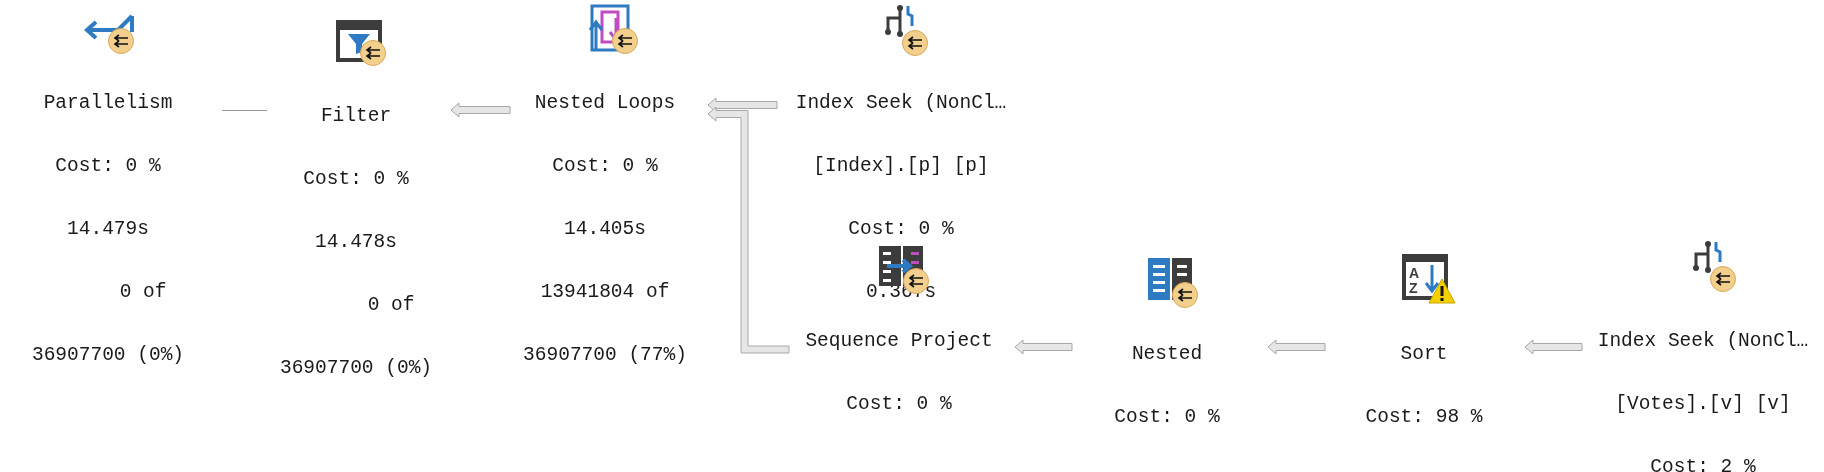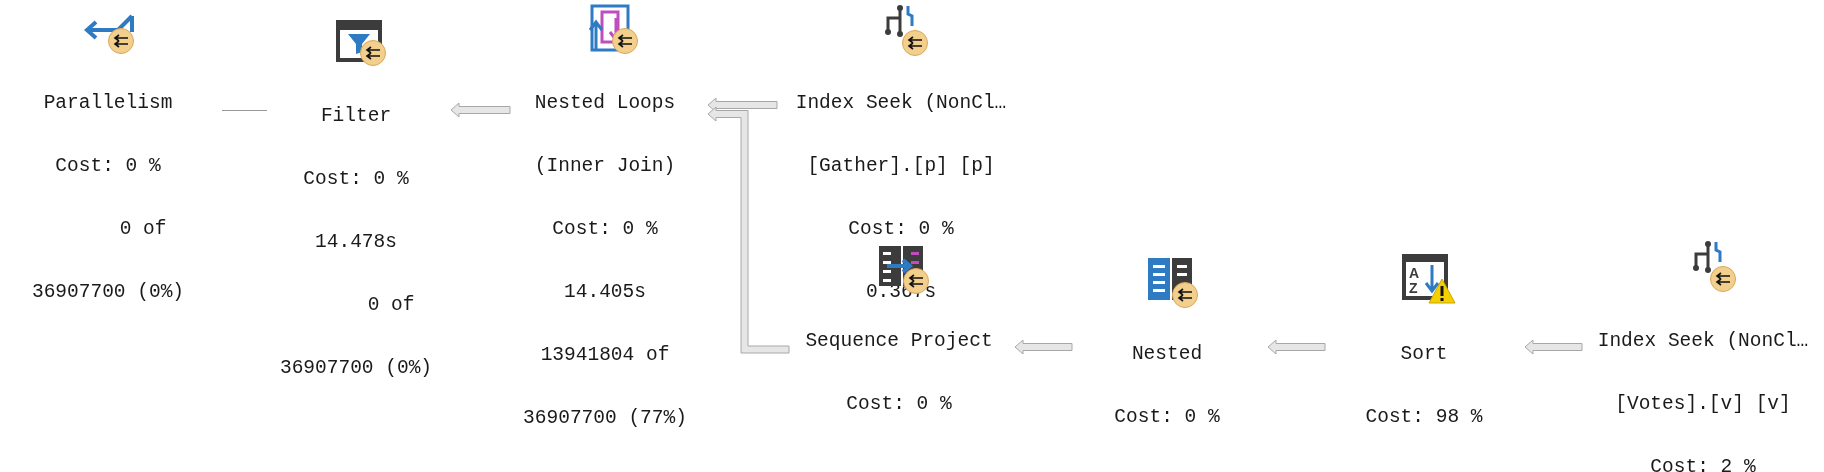--- a/index.html
+++ b/index.html
@@ -24,20 +24,21 @@
   </svg>
   <div class="badge" style="left:26px;top:22px;">
     <svg width="18" height="14">
         <path d="M3 4 H16 M3 10 H16 M7 1 L3 4 L7 7 M7 7 L3 10 L7 13" stroke="#111" stroke-width="1.6" fill="none"></path>
       </svg>
   </div>
 </div>
 <div class="node" style="left:108px;top:54px;text-align:center;">
   <div class="line">Parallelism</div>
   <div class="line">Cost: 0 %</div>
+  <div class="line">14.479s</div>
   <div class="line">      0 of</div>
   <div class="line">36907700 (0%)</div>
 </div>
 
 <div class="thin" style="left:222px;top:110px;width:45px;"></div>
 
 <div class="icon" style="left:334px;top:18px;">
   <svg width="64" height="56" viewBox="0 0 64 56">
     <rect x="2" y="2" width="46" height="42" fill="#3c3c3c"></rect>
     <rect x="6" y="12" width="38" height="28" fill="#ffffff"></rect>
@@ -69,21 +70,20 @@
     <path d="M30 14 V34 M24 28 L30 36 L36 28" stroke="#c04cc0" stroke-width="3" fill="none"></path>
   </svg>
   <div class="badge" style="left:26px;top:24px;">
     <svg width="18" height="14">
         <path d="M3 4 H16 M3 10 H16 M7 1 L3 4 L7 7 M7 7 L3 10 L7 13" stroke="#111" stroke-width="1.6" fill="none"></path>
       </svg>
   </div>
 </div>
 <div class="node" style="left:605px;top:54px;font-family:Liberation Mono, monospace;">
   <div class="line">Nested Loops</div>
-  <div class="line">(Inner Join)</div>
   <div class="line">Cost: 0 %</div>
   <div class="line">14.405s</div>
   <div class="line">13941804 of</div>
   <div class="line">36907700 (77%)</div>
 </div>
 
 <svg class="arrow" style="left:707px;top:97px;" width="72" height="16">
   <path d="M1 8 L9 1 V4.5 H70 V11.5 H9 V15 Z" fill="#e6e6e6" stroke="#a8a8a8" stroke-width="1"></path>
 </svg>
 
@@ -100,21 +100,21 @@
     <path d="M28 2 V10 L32 12 V22" stroke="#2e7bc4" stroke-width="3" fill="none"></path>
   </svg>
   <div class="badge" style="left:22px;top:26px;">
     <svg width="18" height="14">
         <path d="M3 4 H16 M3 10 H16 M7 1 L3 4 L7 7 M7 7 L3 10 L7 13" stroke="#111" stroke-width="1.6" fill="none"></path>
       </svg>
   </div>
 </div>
 <div class="node" style="left:901px;top:54px;">
   <div class="line">Index Seek (NonCl…</div>
-  <div class="line">[Gather].[p] [p]</div>
+  <div class="line">[Index].[p] [p]</div>
   <div class="line">Cost: 0 %</div>
   <div class="line">0.367s</div>
 </div>
 
 <div class="icon" style="left:877px;top:244px;">
   <svg width="64" height="56" viewBox="0 0 64 56">
     <rect x="2" y="2" width="22" height="40" fill="#3c3c3c"></rect>
     <rect x="26" y="2" width="20" height="40" fill="#3c3c3c"></rect>
     <rect x="6" y="8" width="8" height="3" fill="#fff"></rect>
       <rect x="6" y="17" width="8" height="3" fill="#fff"></rect>

